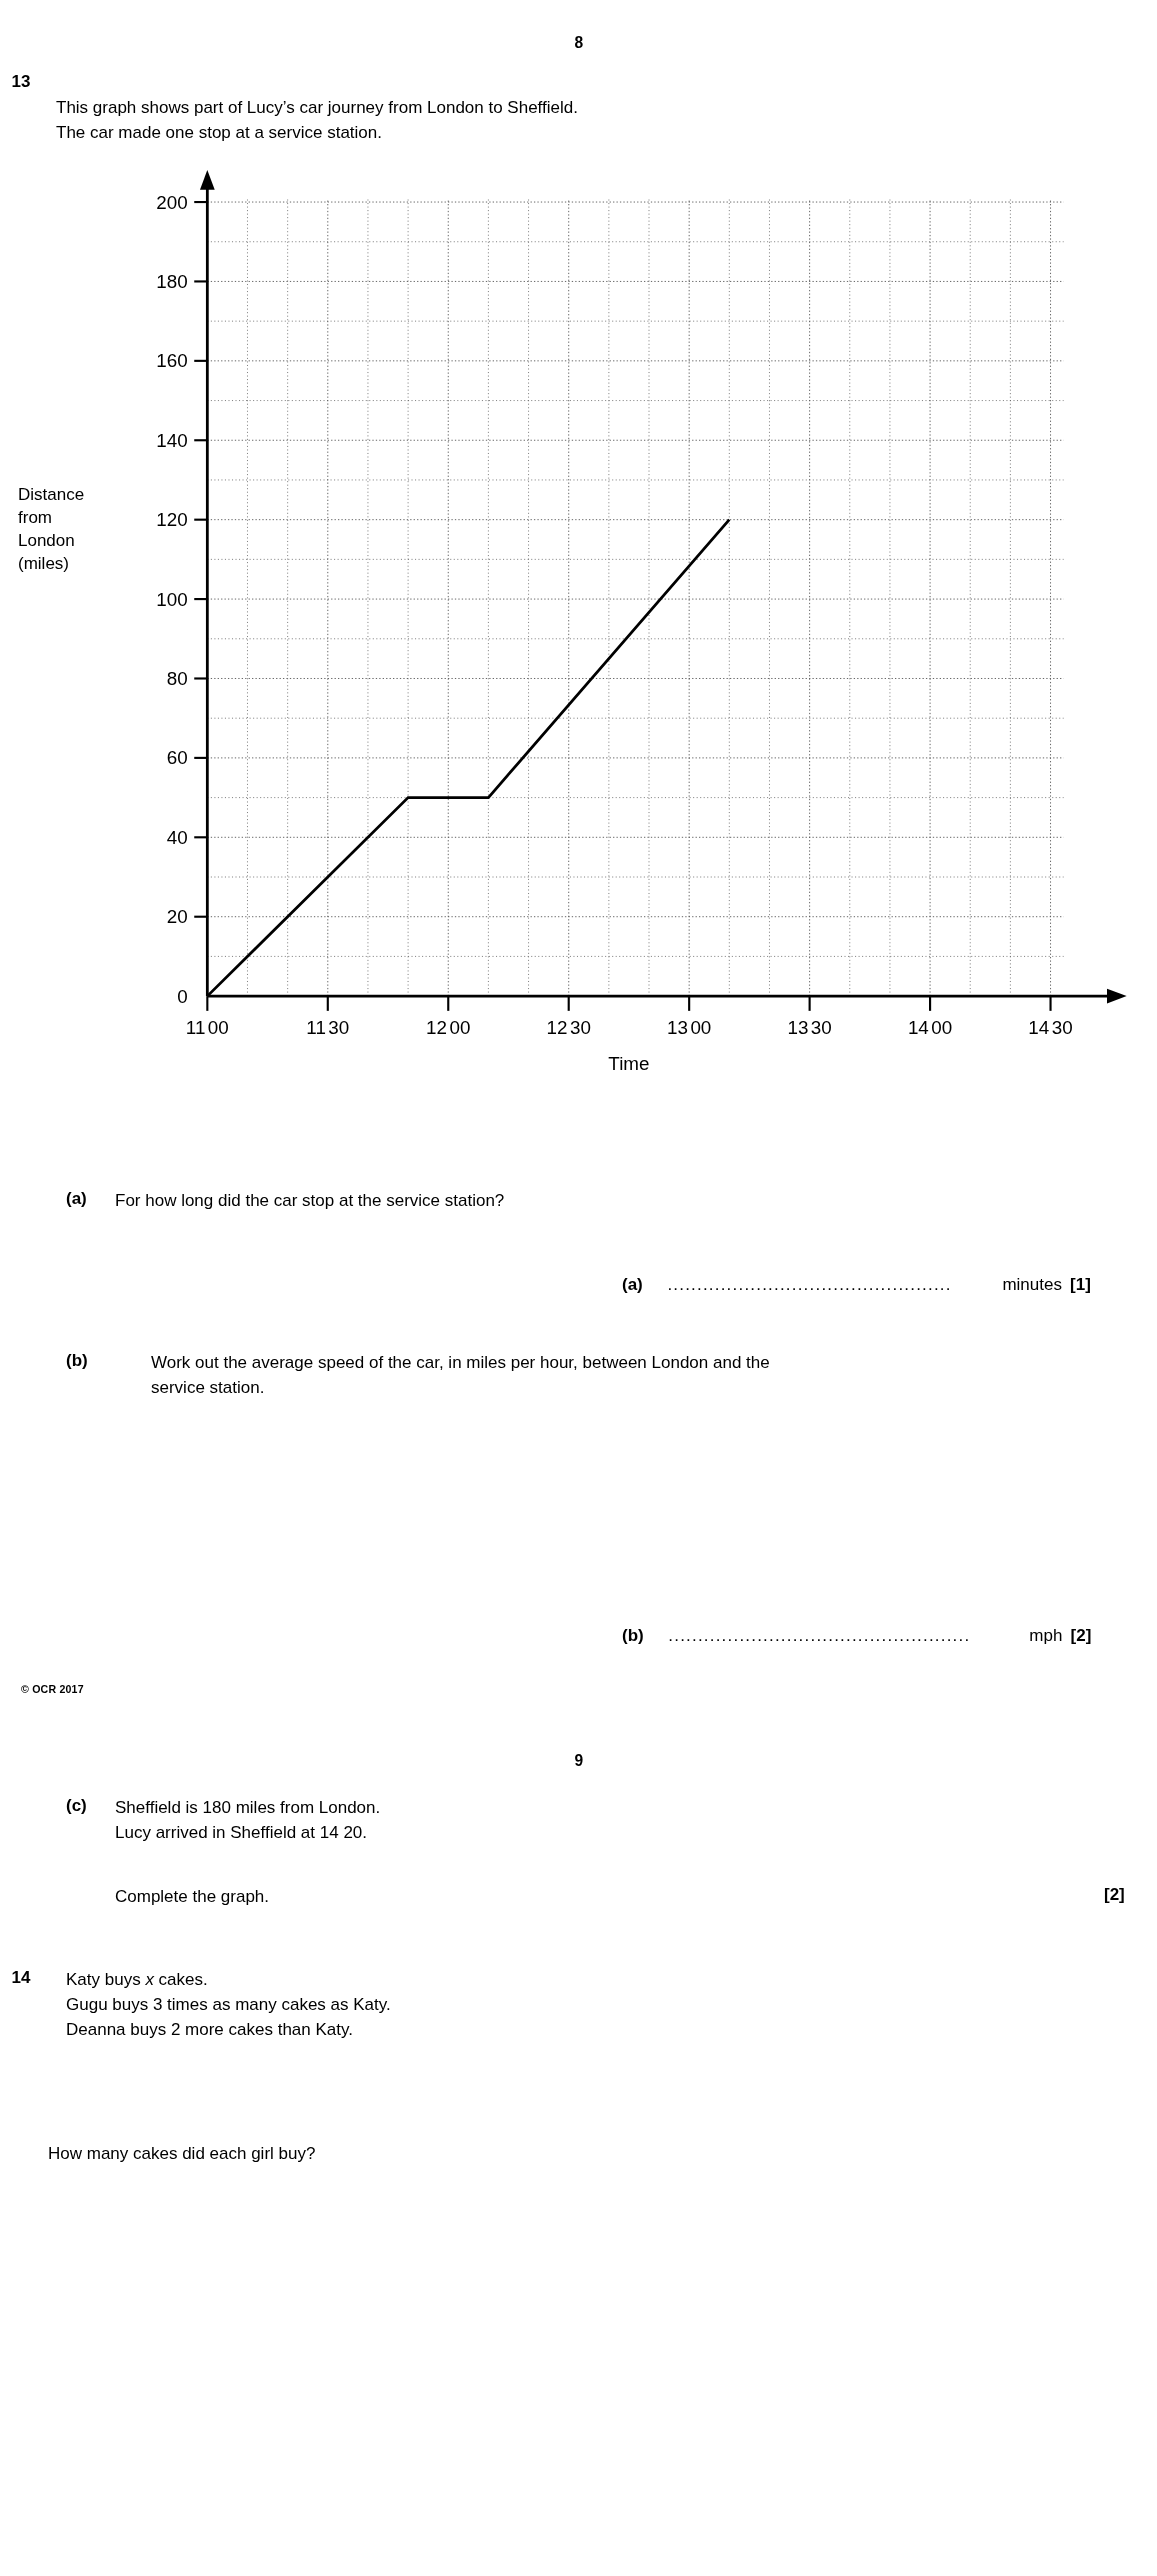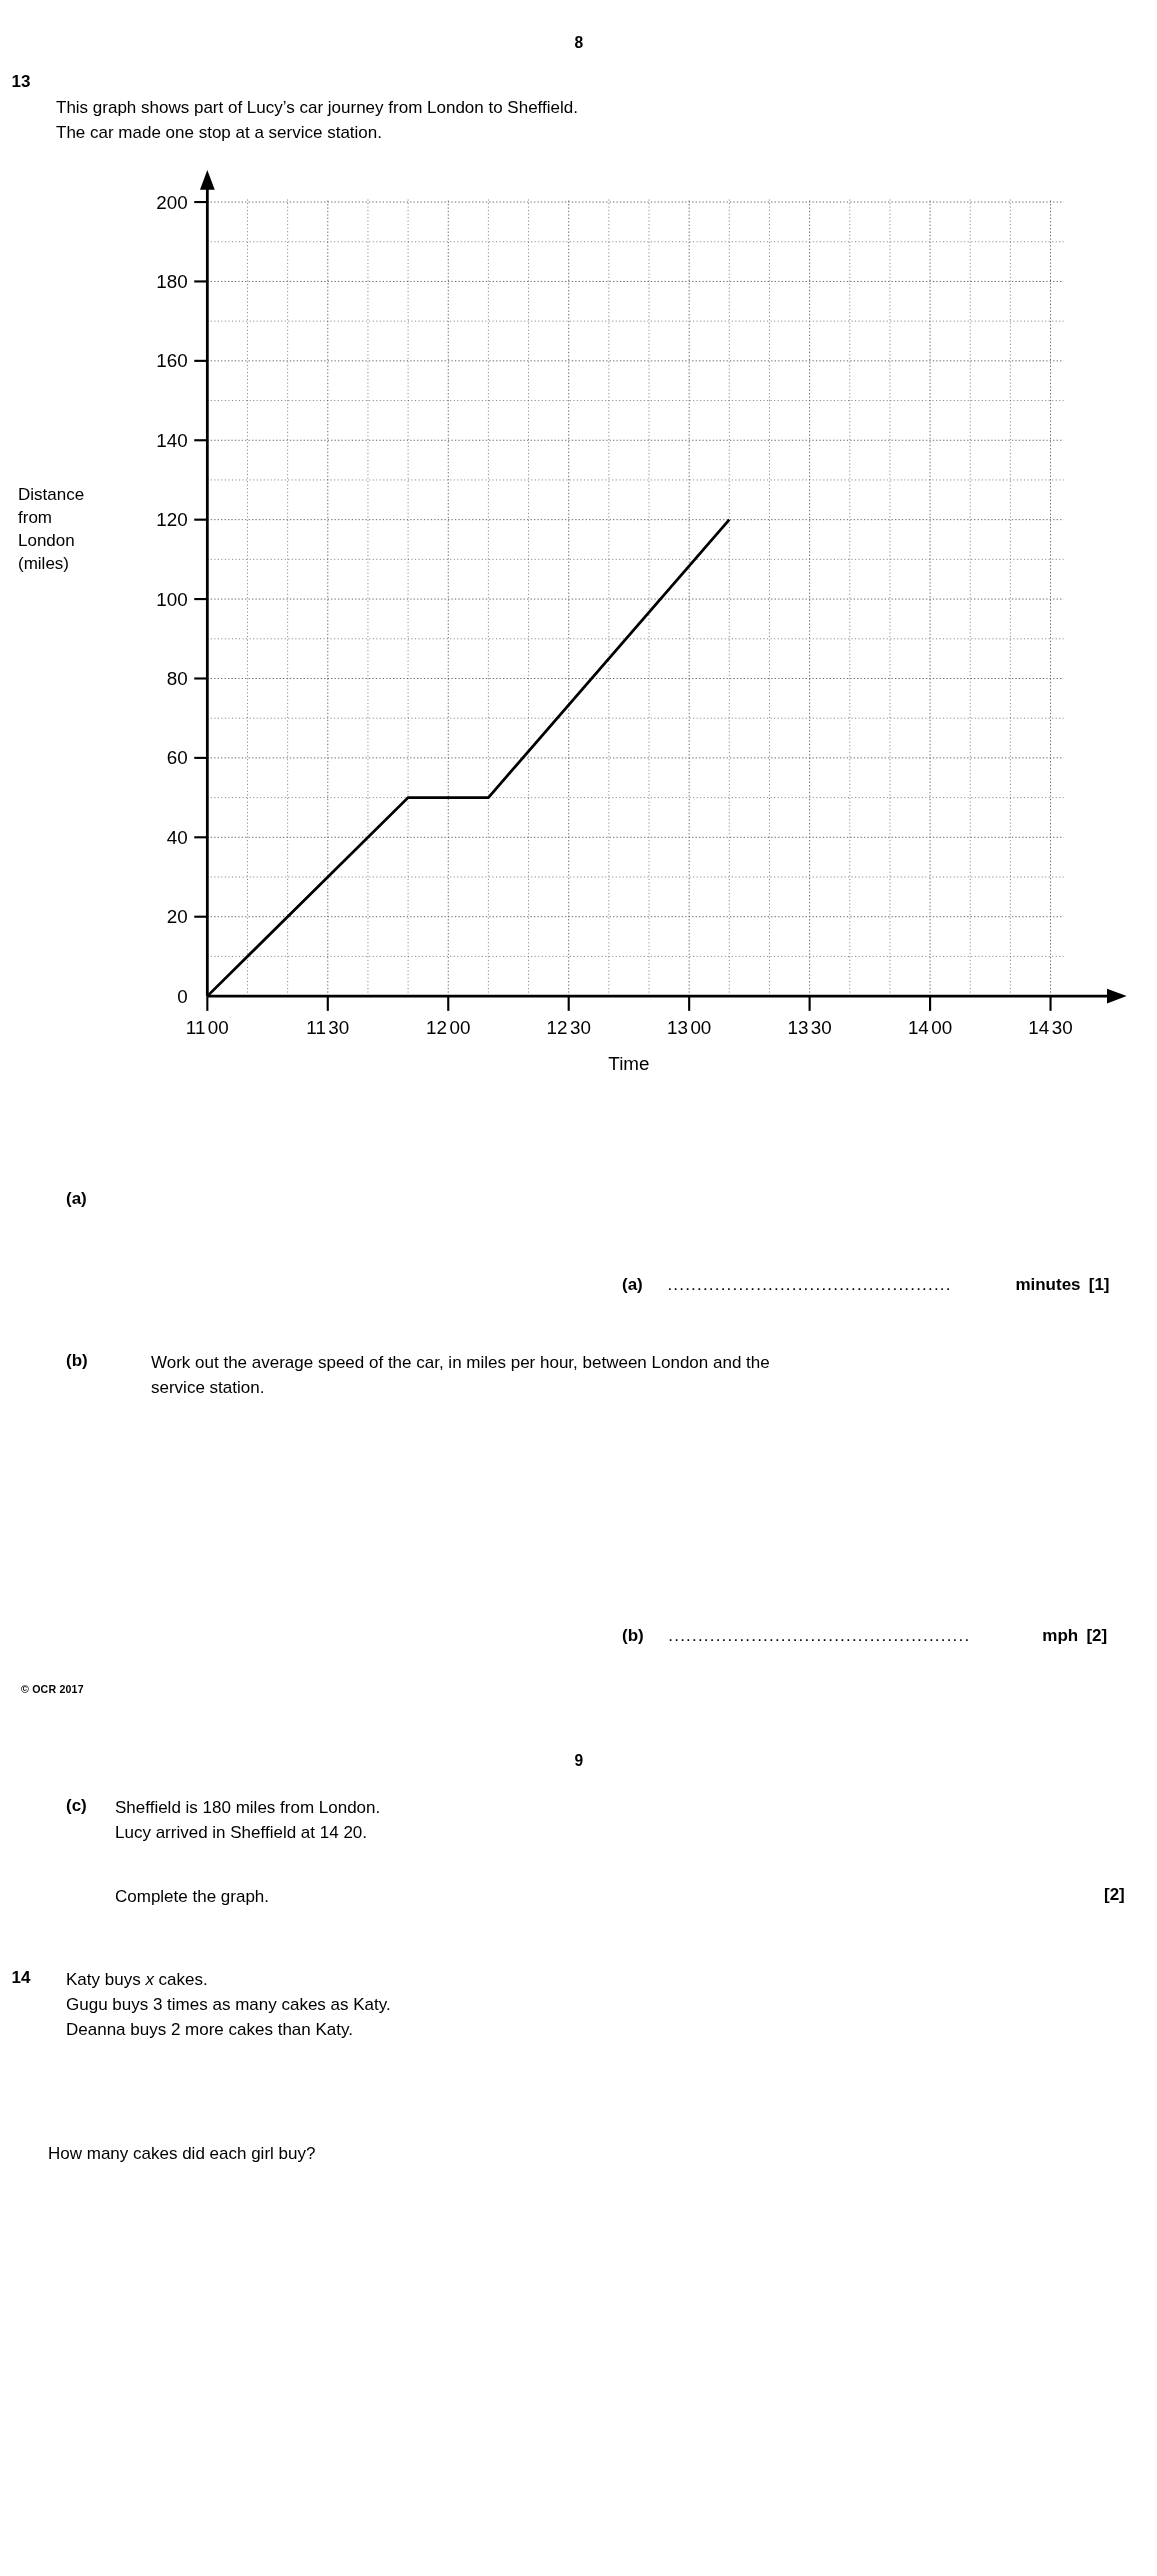--- a/index.html
+++ b/index.html
@@ -75,22 +75,21 @@
     margin-right: 24.6px;
   }
   .dotline {
     display: inline-block;
     overflow: hidden;
     white-space: nowrap;
     font-size: 17px;
     letter-spacing: 1.2px;
   }
   .answer-row .unit {
-    margin-left: 20px;
-    font-weight: bold;
+    margin-left: 7px;
   }
   .answer-row .mk {
     font-weight: bold;
     margin-left: 8.2px;
   }
 
   
   #graph-wrap {
     position: absolute;
     left: 0;
@@ -223,20 +222,21 @@
           <polyline points="253,1047 498.2380952380952,804.5 596.3333333333333,804.5 890.6190476190476,465" fill="none" stroke="#000" stroke-width="3.4" stroke-linejoin="miter" stroke-linecap="butt"></polyline>
         </g>
       <g id="xaxis-title">
           <text x="768" y="1137" text-anchor="middle" font-family="&quot;Liberation Sans&quot;, sans-serif" font-size="23" fill="#000">Time</text>
         </g>
     </svg>
   </div>
 
 
   <div class="plabel" style="left:66px; top:1189px;">(a)</div>
+  <div class="ptext" style="left:115px; top:1189px; width:942px;">For how long did the car stop at the service station?</div>
 
   <div class="answer-row" style="left:622px; top:1275px;">
     <span class="alab">(a)</span>
     <span class="dotline" style="width:328px;">................................................</span>
     <span class="unit">minutes</span>
     <span class="mk">[1]</span>
   </div>
 
   <div class="plabel" style="left:66px; top:1351px;">(b)</div>
   <div class="ptext" style="left:115px; top:1351px; width:966px;margin-left:36px;">Work out the average speed of the car, in miles per hour, between London and the

